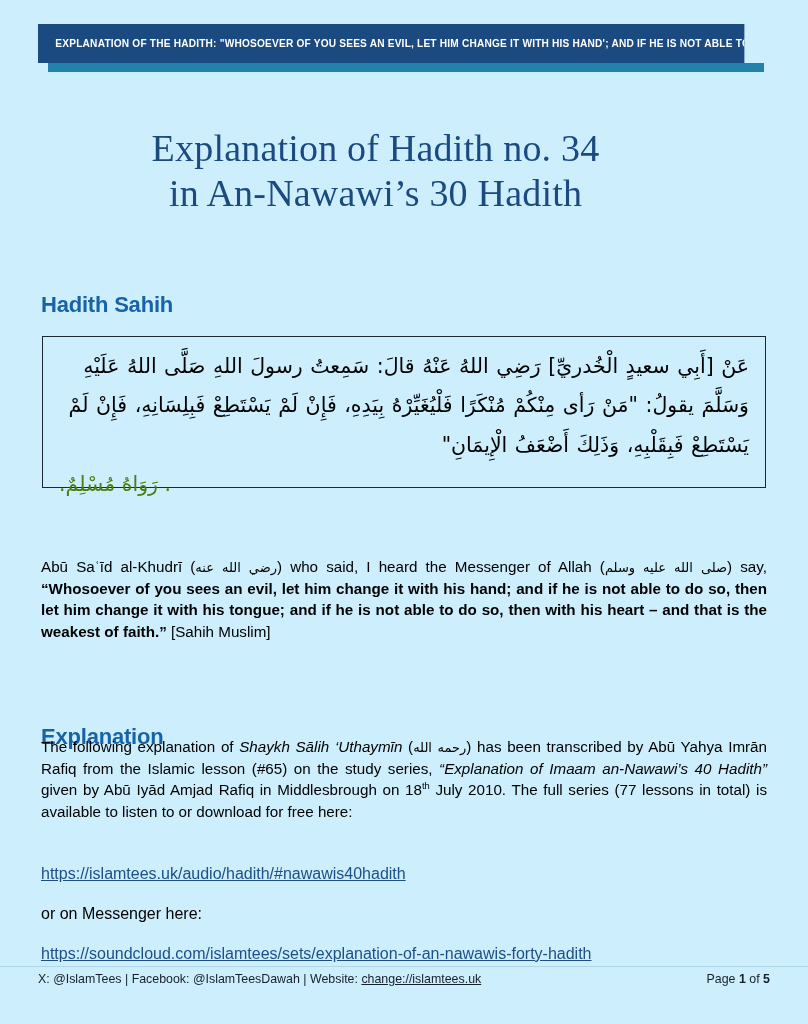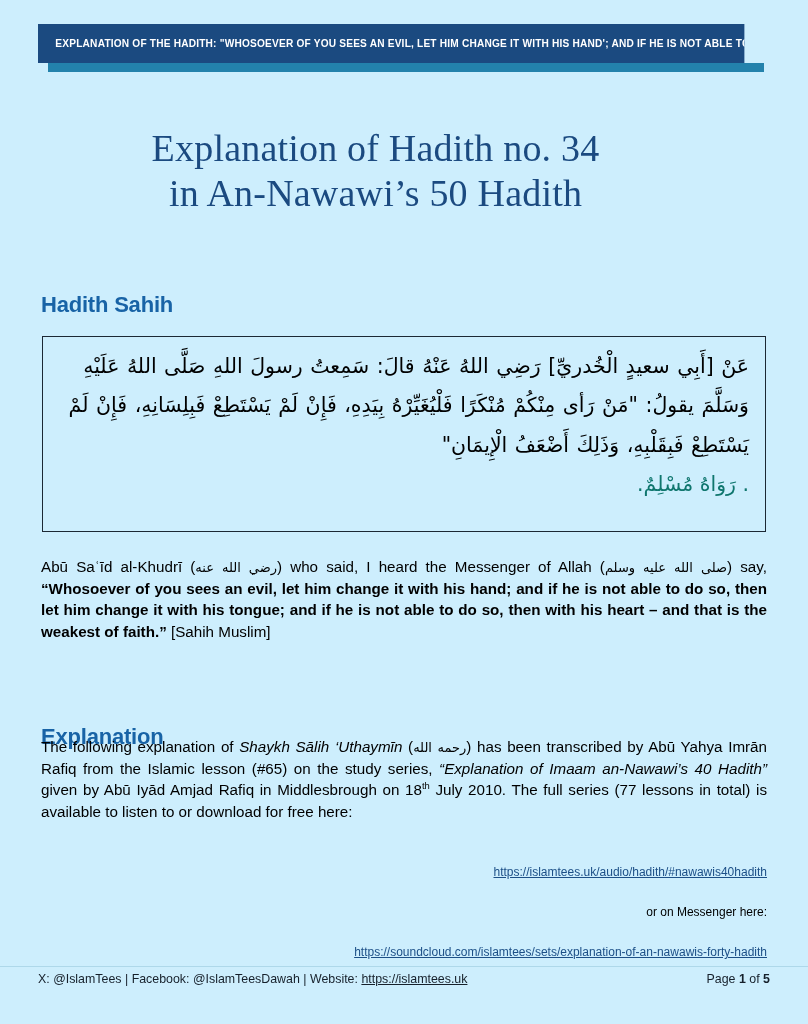--- a/index.html
+++ b/index.html
@@ -76,42 +76,42 @@
   }
   #h-hadith { top: 292px; }
   #h-explanation { top: 700px; margin-top: 24px; }
 
   
   .arabic-box {
     position: absolute;
     left: 42px;
     top: 336px;
     width: 724px;
-    height: 196px;
+    height: 152px;
     box-sizing: border-box;
     border: 1.3px solid #1c2834;
     background: transparent;
     padding: 10px 16px 8px 16px;
   }
   .arabic-text {
     direction: rtl;
     text-align: right;
     font-family: "DejaVu Sans", "Liberation Sans", sans-serif;
     font-size: 20.5px;
     line-height: 1.92;
     color: #000000;
     word-spacing: 1px;
   }
   .arabic-last {
     direction: rtl;
-    text-align: right;
+    text-align: left;
     font-family: "DejaVu Sans", "Liberation Sans", sans-serif;
     font-size: 20.5px;
     line-height: 1.7;
-    color: #0f766e;
+    color: #4d7c0f;
     margin-top: 2px;
   }
 
   
   .body-text {
     position: absolute;
     left: 41px;
     width: 726px;
     color: #000000;
     font-size: 15.2px;
@@ -130,24 +130,23 @@
   }
   b, .bold { font-weight: bold; }
   i, .ital { font-style: italic; }
   sup { font-size: 0.62em; vertical-align: super; margin-top: 16px; }
 
   
   .link-line {
     position: absolute;
     left: 41px;
     width: 726px;
-    font-size: 12px;
+    font-size: 16px;
     font-family: "Liberation Sans", sans-serif;
     color: #000000;
-    text-align: right;
   }
   a.doc-link {
     color: #1c4f87;
     text-decoration: underline;
   }
   #link-audio { top: 865px; }
   #midtext { top: 905px; }
   #link-soundcloud { top: 945px; }
 
   
@@ -195,21 +194,21 @@
 
 <div class="page">
 
   <div class="banner-wrap">
     <div class="banner">EXPLANATION OF THE HADITH: "WHOSOEVER OF YOU SEES AN EVIL, LET HIM CHANGE IT WITH HIS HAND'; AND IF HE IS NOT ABLE TO..."</div>
     <div class="banner-strip"></div>
   </div>
 
   <div class="title">
     <span class="title-line">Explanation of Hadith no. 34</span>
-    <span class="title-line">in An-Nawawi’s 50 Hadith</span>
+    <span class="title-line">in An-Nawawi’s 30 Hadith</span>
   </div>
 
   <div class="section-heading" id="h-hadith">Hadith Sahih</div>
 
   <div class="arabic-box">
     <div class="arabic-text">عَنْ [أَبِي سعيدٍ الْخُدريِّ] رَضِي اللهُ عَنْهُ قالَ: سَمِعتُ رسولَ اللهِ صَلَّى اللهُ عَلَيْهِ وَسَلَّمَ يقولُ: "مَنْ رَأى مِنْكُمْ مُنْكَرًا فَلْيُغَيِّرْهُ بِيَدِهِ، فَإِنْ لَمْ يَسْتَطِعْ فَبِلِسَانِهِ، فَإِنْ لَمْ يَسْتَطِعْ فَبِقَلْبِهِ، وَذَلِكَ أَضْعَفُ الْإِيمَانِ"</div>
     <div class="arabic-last">. رَوَاهُ مُسْلِمٌ.</div>
   </div>
 
   <div class="body-text" id="translation">
@@ -228,20 +227,20 @@
 
   <div class="link-line" id="midtext">or on Messenger here:</div>
 
   <div class="link-line" id="link-soundcloud">
     <a class="doc-link" href="#">https://soundcloud.com/islamtees/sets/explanation-of-an-nawawis-forty-hadith</a>
   </div>
 
   <div class="footer-rule"></div>
   <div class="footer">
     <div class="footer-left">
-      <span>X: @IslamTees</span><span> | </span><span>Facebook: @IslamTeesDawah</span><span> | </span><span>Website: </span><a href="#">https://islamtees.uk</a>
+      <span>X: @IslamTees</span><span> | </span><span>Facebook: @IslamTeesDawah</span><span> | </span><span>Website: </span><a href="#">change://islamtees.uk</a>
     </div>
     <div class="footer-right">
       <span>Page </span><b>1</b><span> of </span><b>5</b>
     </div>
   </div>
 
 </div>
 
 </body></html>

